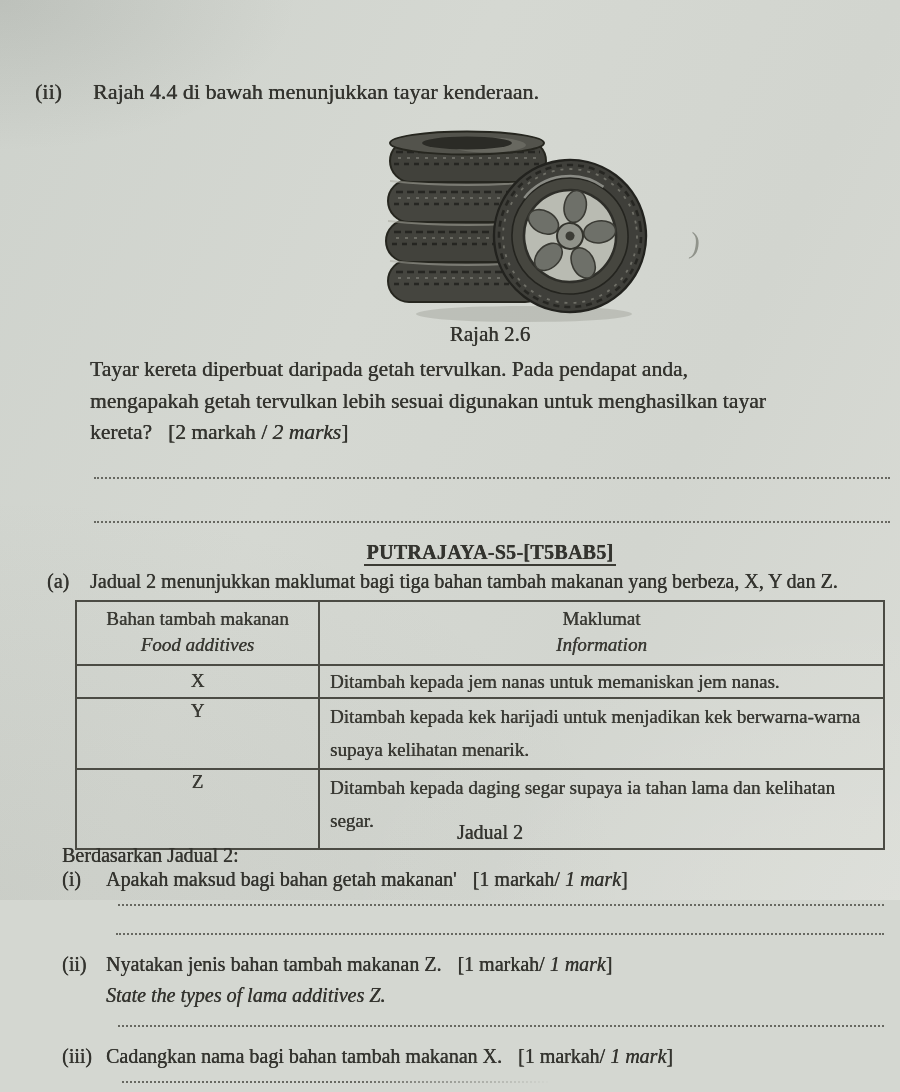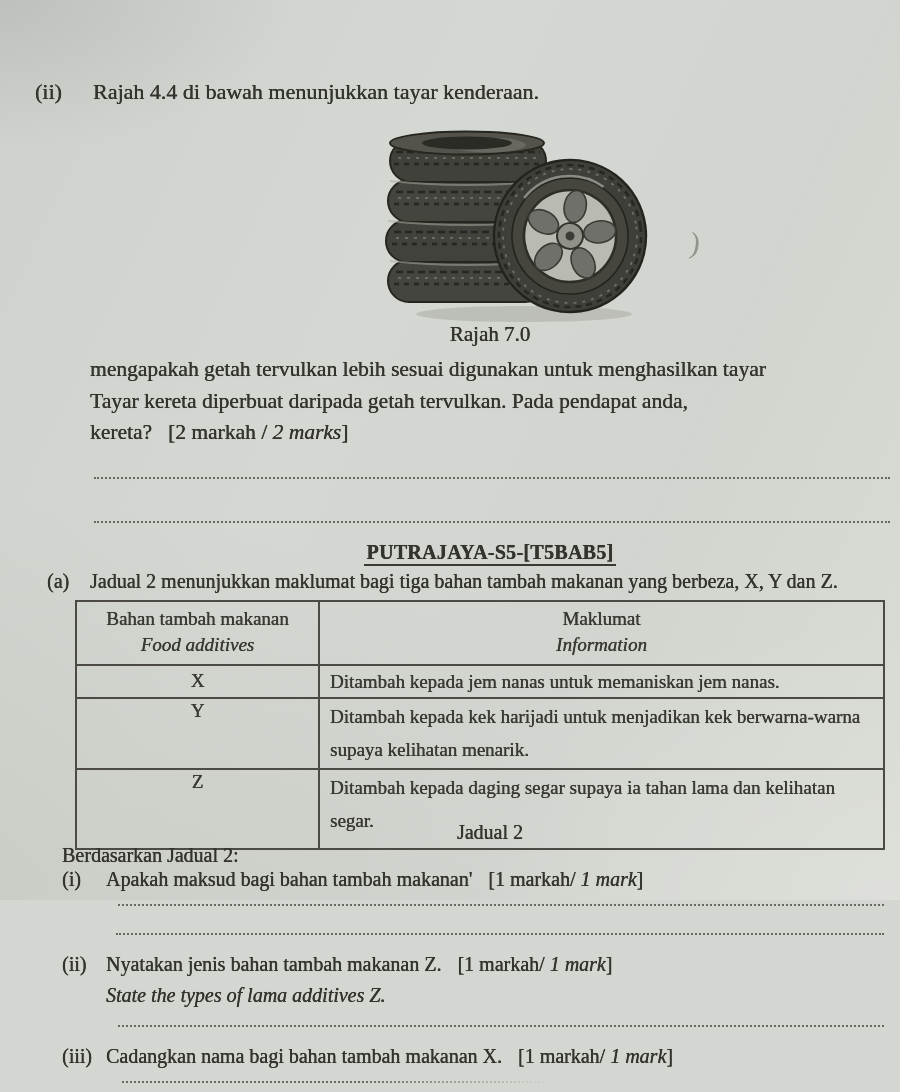--- a/index.html
+++ b/index.html
@@ -151,27 +151,27 @@
         <g transform="rotate(306 198 106)">
             <ellipse cx="198" cy="76" rx="11" ry="16"></ellipse>
           </g>
       </g>
       <circle cx="198" cy="106" r="13" fill="#90928a" stroke="#33332d" stroke-width="2"></circle>
       <circle cx="198" cy="106" r="4.5" fill="#3c3c36"></circle>
       <path d="M158 62 A58 58 0 0 1 238 62" fill="none" stroke="#d6d8d0" stroke-width="2.5" opacity="0.5"></path>
     </g>
   </svg>
 
-  <div class="abs center txt fig-caption">Rajah 7.0</div>
+  <div class="abs center txt fig-caption">Rajah 2.6</div>
 
   <div class="abs smudge">)</div>
 
   <div class="abs txt qbody">
+    <div class="bline">Tayar kereta diperbuat daripada getah tervulkan. Pada pendapat anda,</div>
     <div class="bline">mengapakah getah tervulkan lebih sesuai digunakan untuk menghasilkan tayar</div>
-    <div class="bline">Tayar kereta diperbuat daripada getah tervulkan. Pada pendapat anda,</div>
     <div class="bline">
       <span>kereta?</span><span class="marks-gap"></span><span>[2 markah / </span><span class="it">2 marks</span><span>]</span>
     </div>
   </div>
 
   <div class="abs dots" style="left:94px;top:477px;width:796px;"></div>
   <div class="abs dots" style="left:94px;top:521px;width:796px;"></div>
 
   <div class="abs center txt src">
     <span class="inner">PUTRAJAYA-S5-[T5BAB5]</span>
@@ -208,21 +208,21 @@
     </tr>
   </tbody>
     </table>
 
   <div class="abs center txt tbl-caption">Jadual 2</div>
 
   <div class="abs txt basedon">Berdasarkan Jadual 2:</div>
 
   <div class="abs row txt qitem" style="left:62px;top:868px;">
     <span class="marker">(i)</span>
-    <span class="nowrap"><span>Apakah maksud bagi bahan tambah makanan'</span><span class="marks-gap"></span><span>[1 markah/ </span><span class="it">1 mark</span><span>]</span></span>
+    <span class="nowrap"><span>Apakah maksud bagi bahan getah makanan'</span><span class="marks-gap"></span><span>[1 markah/ </span><span class="it">1 mark</span><span>]</span></span>
   </div>
 
   <div class="abs dots" style="left:118px;top:904px;width:766px;"></div>
   <div class="abs dots" style="left:116px;top:933px;width:768px;"></div>
 
   <div class="abs row txt qitem" style="left:62px;top:953px;">
     <span class="marker">(ii)</span>
     <span class="nowrap"><span>Nyatakan jenis bahan tambah makanan Z.</span><span class="marks-gap"></span><span>[1 markah/ </span><span class="it">1 mark</span><span>]</span></span>
   </div>
   <div class="abs txt it eng">State the types of lama additives Z.</div>

